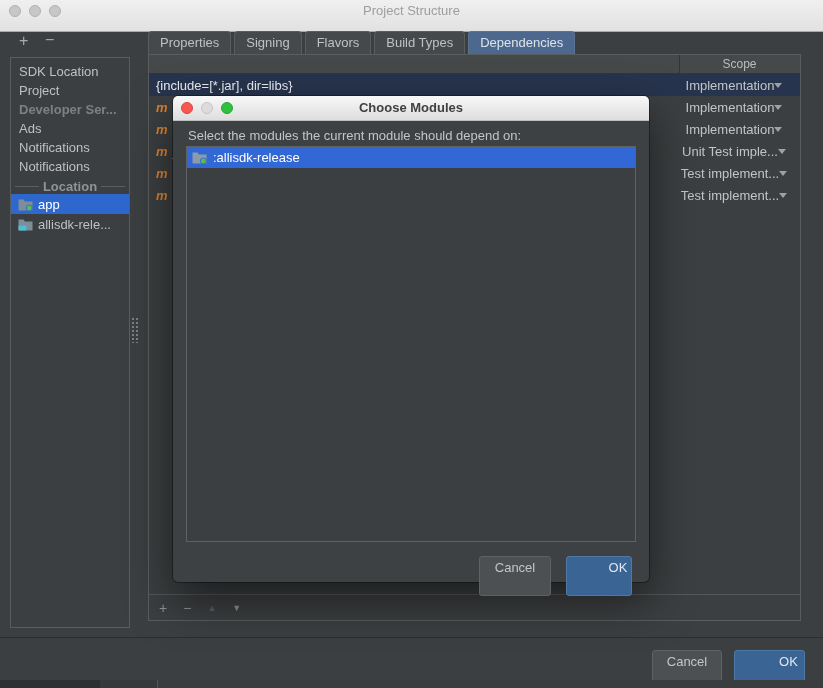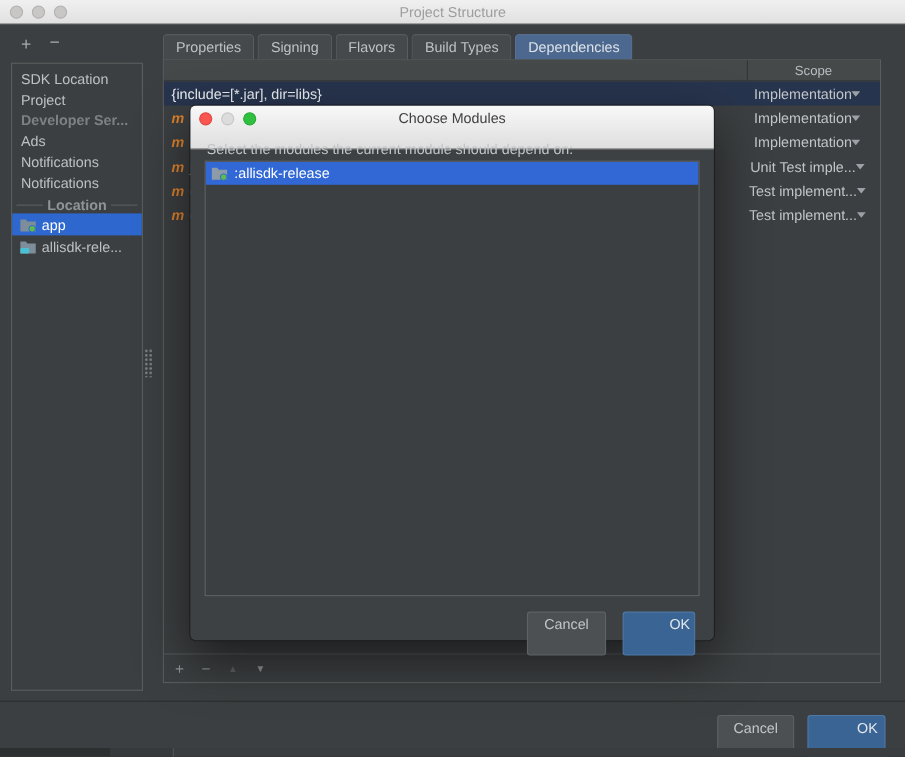--- a/index.html
+++ b/index.html
@@ -2,21 +2,21 @@
 <html><head>
 <meta charset="utf-8">
 <style>
   * { margin:0; padding:0; box-sizing:border-box; }
   html,body { width:823px; height:688px; }
   body {
     position:relative; background:#3c3f41; overflow:hidden;
     font-family:"Liberation Sans", sans-serif; font-size:13px; color:#bdc1c3;
   }
   
-  .titlebar { position:absolute; left:0; top:0; width:823px; height:22px;
+  .titlebar { position:absolute; left:0; top:0; width:823px; height:32px;
     background:linear-gradient(#f0f0f0,#e1e1e1); border-bottom:1px solid #a9a9a9; }
   .titlebar .title { text-align:center; line-height:21px; color:#9e9e9e; font-size:13px; }
   .light { position:absolute; top:5px; width:12px; height:12px; border-radius:50%;
     background:#c9c7c6; border:1px solid #b3b1b0; }
   .light.l1{ left:9px; } .light.l2{ left:29px; } .light.l3{ left:49px; }
 
   
   .tb-glyph { position:absolute; color:#a7abad; font-size:16px; line-height:16px; }
   .tb-add { left:19px; top:33px; }
   .tb-remove { left:45px; top:32px; }
@@ -74,22 +74,22 @@
   .btn.blue { background:#3a6494; border:1px solid #4e79a5; color:#e2e8ee;padding-left:38px; }
   .footer-cancel { left:652px; top:650px; width:70px; }
   .footer-ok { left:734px; top:650px; width:71px; }
   .bottom-strip { position:absolute; left:0; top:680px; width:823px; height:8px; background:#2d3031; }
   .bottom-strip .seg1 { position:absolute; left:100px; top:0; width:57px; height:8px; background:#36393b; }
   .bottom-strip .seg2 { position:absolute; left:157px; top:0; right:0; height:8px; background:#3a3d3f; border-left:1px solid #515557; }
 
   
   .dialog { position:absolute; left:173px; top:96px; width:476px; height:486px;
     background:#3d4143; border-radius:5px; box-shadow:0 18px 45px rgba(0,0,0,.55), 0 0 0 1px rgba(0,0,0,.35); }
-  .dlg-titlebar { position:relative; height:40px; background:linear-gradient(#f8f8f8,#dedede);
-    border-radius:5px 5px 0 0; border-bottom:1px solid #bdbdbd; }
+  .dlg-titlebar { position:relative; height:25px; background:linear-gradient(#f8f8f8,#dedede);
+    border-radius:5px 5px 0 0; border-bottom:1px solid #bdbdbd;font-weight:bold; }
   .dlg-title { text-align:center; line-height:24px; color:#404040; font-size:13px; }
   .dlg-light { position:absolute; top:6px; width:12px; height:12px; border-radius:50%; }
   .dlg-light.red { left:8px; background:#f9564f; border:1px solid #e0443e; }
   .dlg-light.yellow { left:28px; background:#dcdcdc; border:1px solid #c6c6c6; }
   .dlg-light.green { left:48px; background:#2ec03e; border:1px solid #25a834; }
   .dlg-body { position:absolute; left:0; right:0; top:25px; bottom:0; }
   .dlg-prompt { position:absolute; left:15px; top:7px; color:#c2c5c8; }
   .dlg-list { position:absolute; left:13px; right:13px; top:25px; height:396px;
     border:1px solid #5f6263; background:#3c3f41; overflow:hidden; }
   .list-row { height:21px; display:flex; align-items:center; gap:6px; padding-left:5px; }

